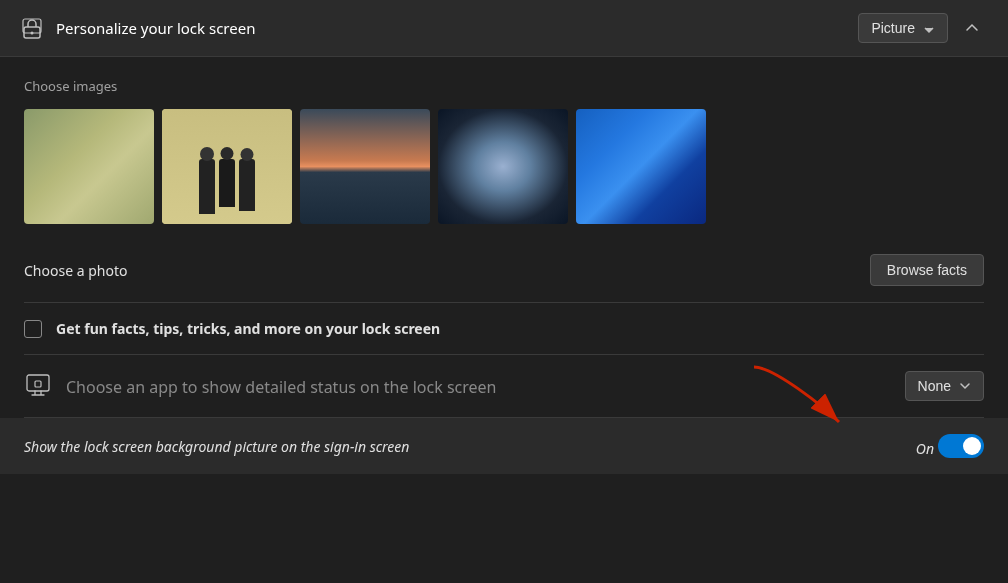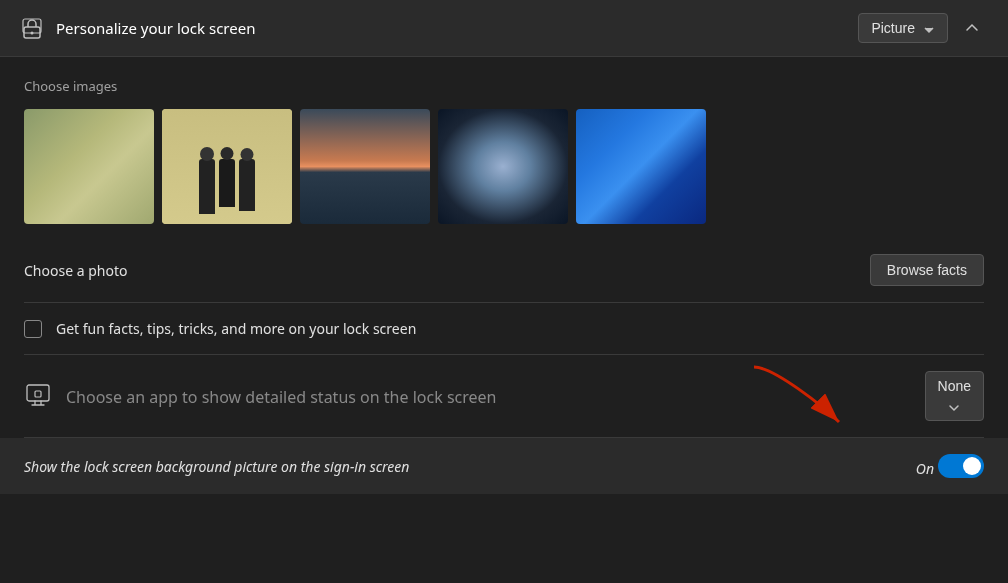--- a/index.html
+++ b/index.html
@@ -168,20 +168,21 @@
       position: relative;
     }
 
     
     .fun-facts-row {
       display: flex;
       align-items: center;
       gap: 14px;
       padding: 16px 0;
       border-bottom: 1px solid #3a3a3a;
+      font-weight: bold;
     }
 
     .checkbox {
       width: 18px;
       height: 18px;
       border: 1.5px solid #888;
       border-radius: 3px;
       background: transparent;
       cursor: pointer;
       flex-shrink: 0;
@@ -232,21 +233,20 @@
       display: flex;
       align-items: center;
       gap: 8px;
       background: #3a3a3a;
       border: 1px solid #555;
       border-radius: 4px;
       padding: 6px 12px;
       color: #e0e0e0;
       cursor: pointer;
       font-size: 14px;
-      flex-direction: column;
     }
 
     
     .signin-row {
       display: flex;
       align-items: center;
       justify-content: space-between;
       padding: 16px 0;
       background: #2b2b2b;
       margin: 0 -24px;

